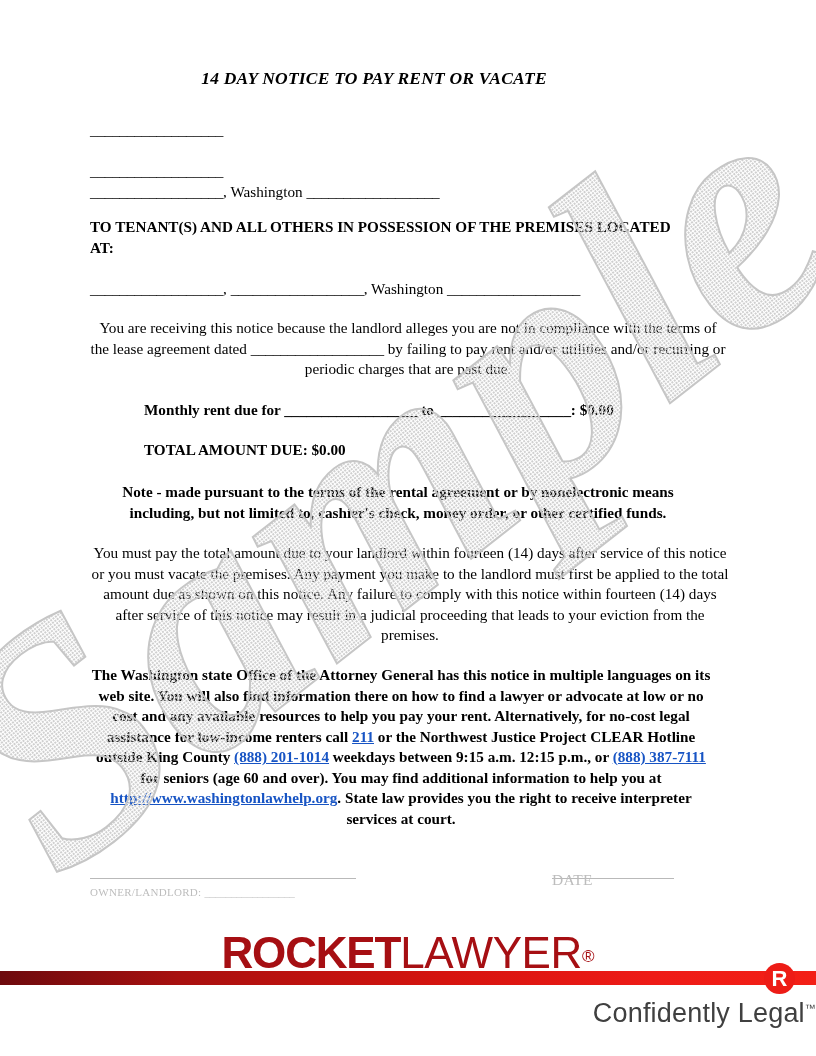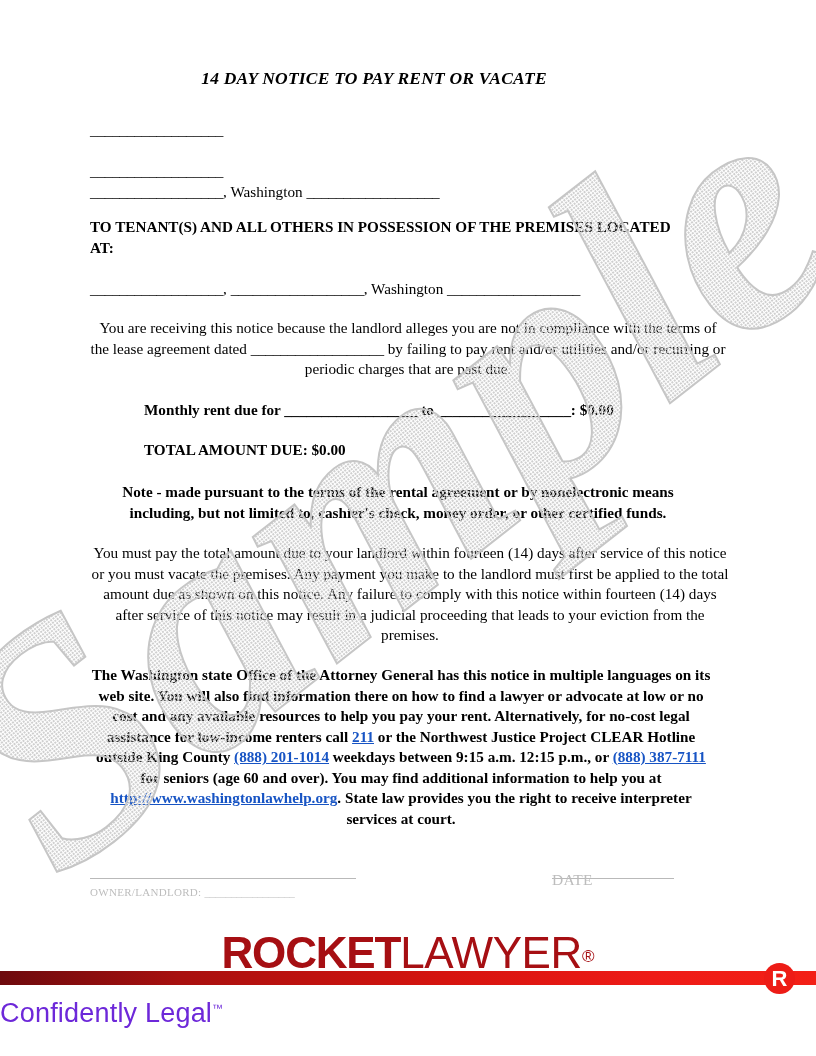--- a/index.html
+++ b/index.html
@@ -163,25 +163,25 @@
     font-weight: bold;
     font-size: 22px;
     line-height: 31px;
     text-align: center;
   }
   .footer-tagline {
     position: absolute;
     left: 0;
     top: 998px;
     width: 816px;
-    text-align: left;
+    text-align: right;
     font-family: "Liberation Sans", "DejaVu Sans", sans-serif;
     font-weight: 300;
     font-size: 27px;
-    color: #6d28d9;
+    color: #404040;
     letter-spacing: 0.2px;
   }
   .tm {
     font-size: 11px;
     vertical-align: super;
   }
 </style>
 </head>
 <body>
 

